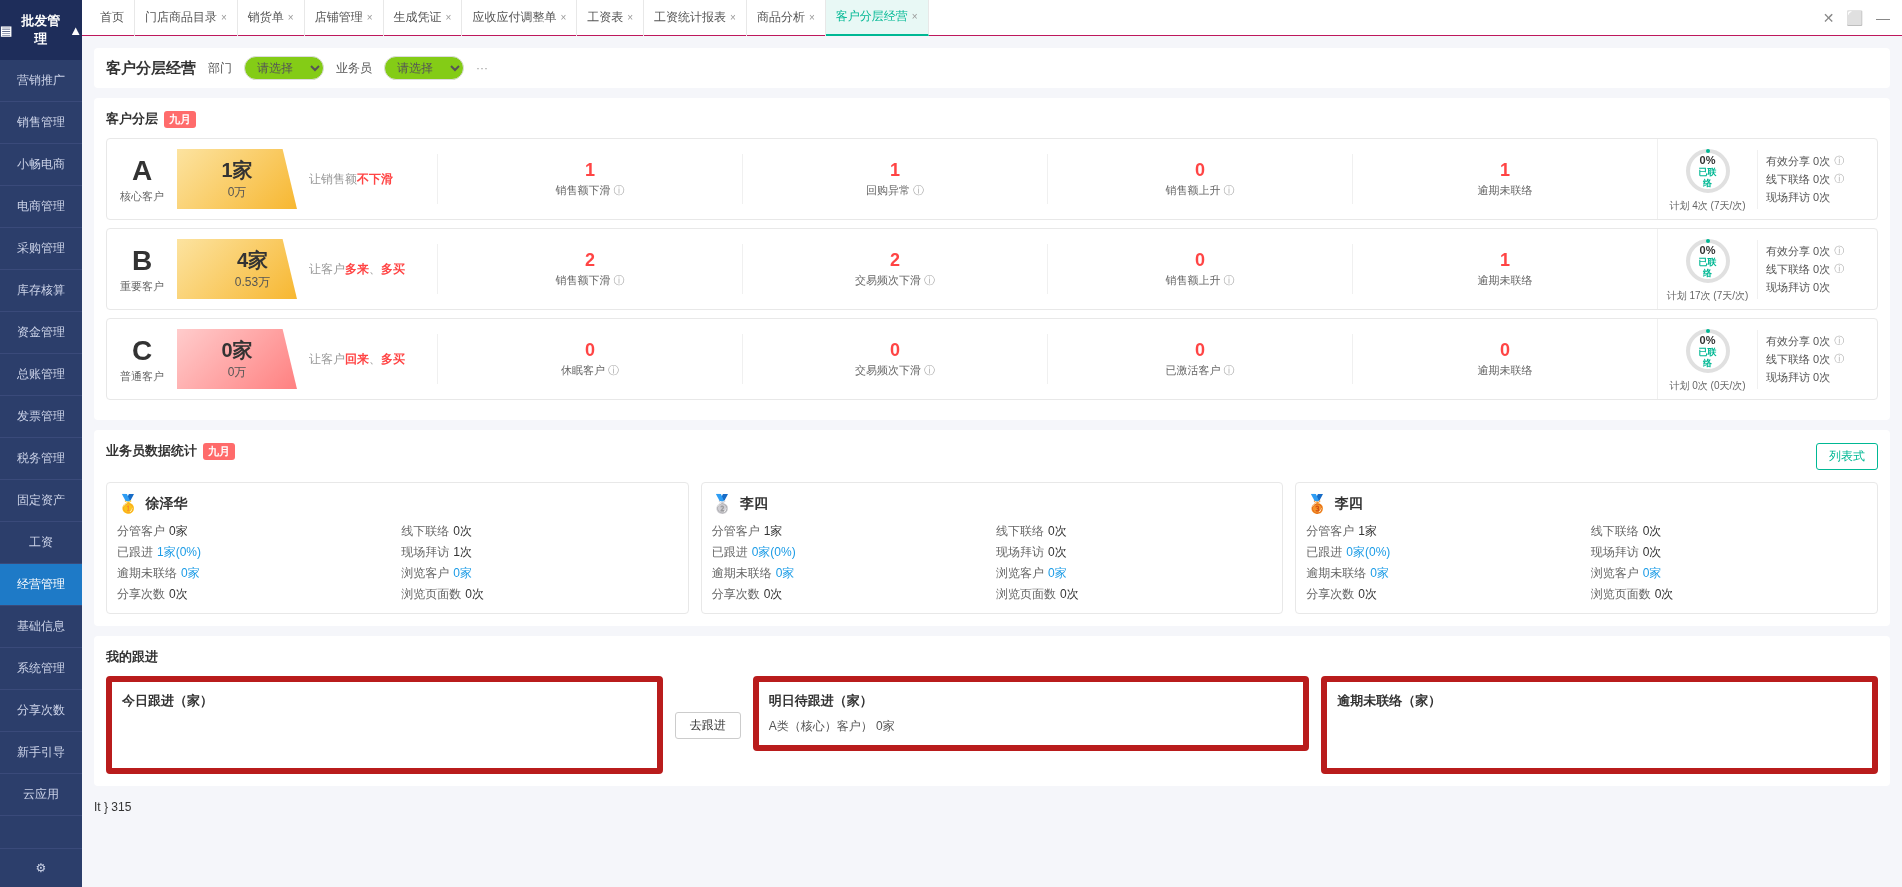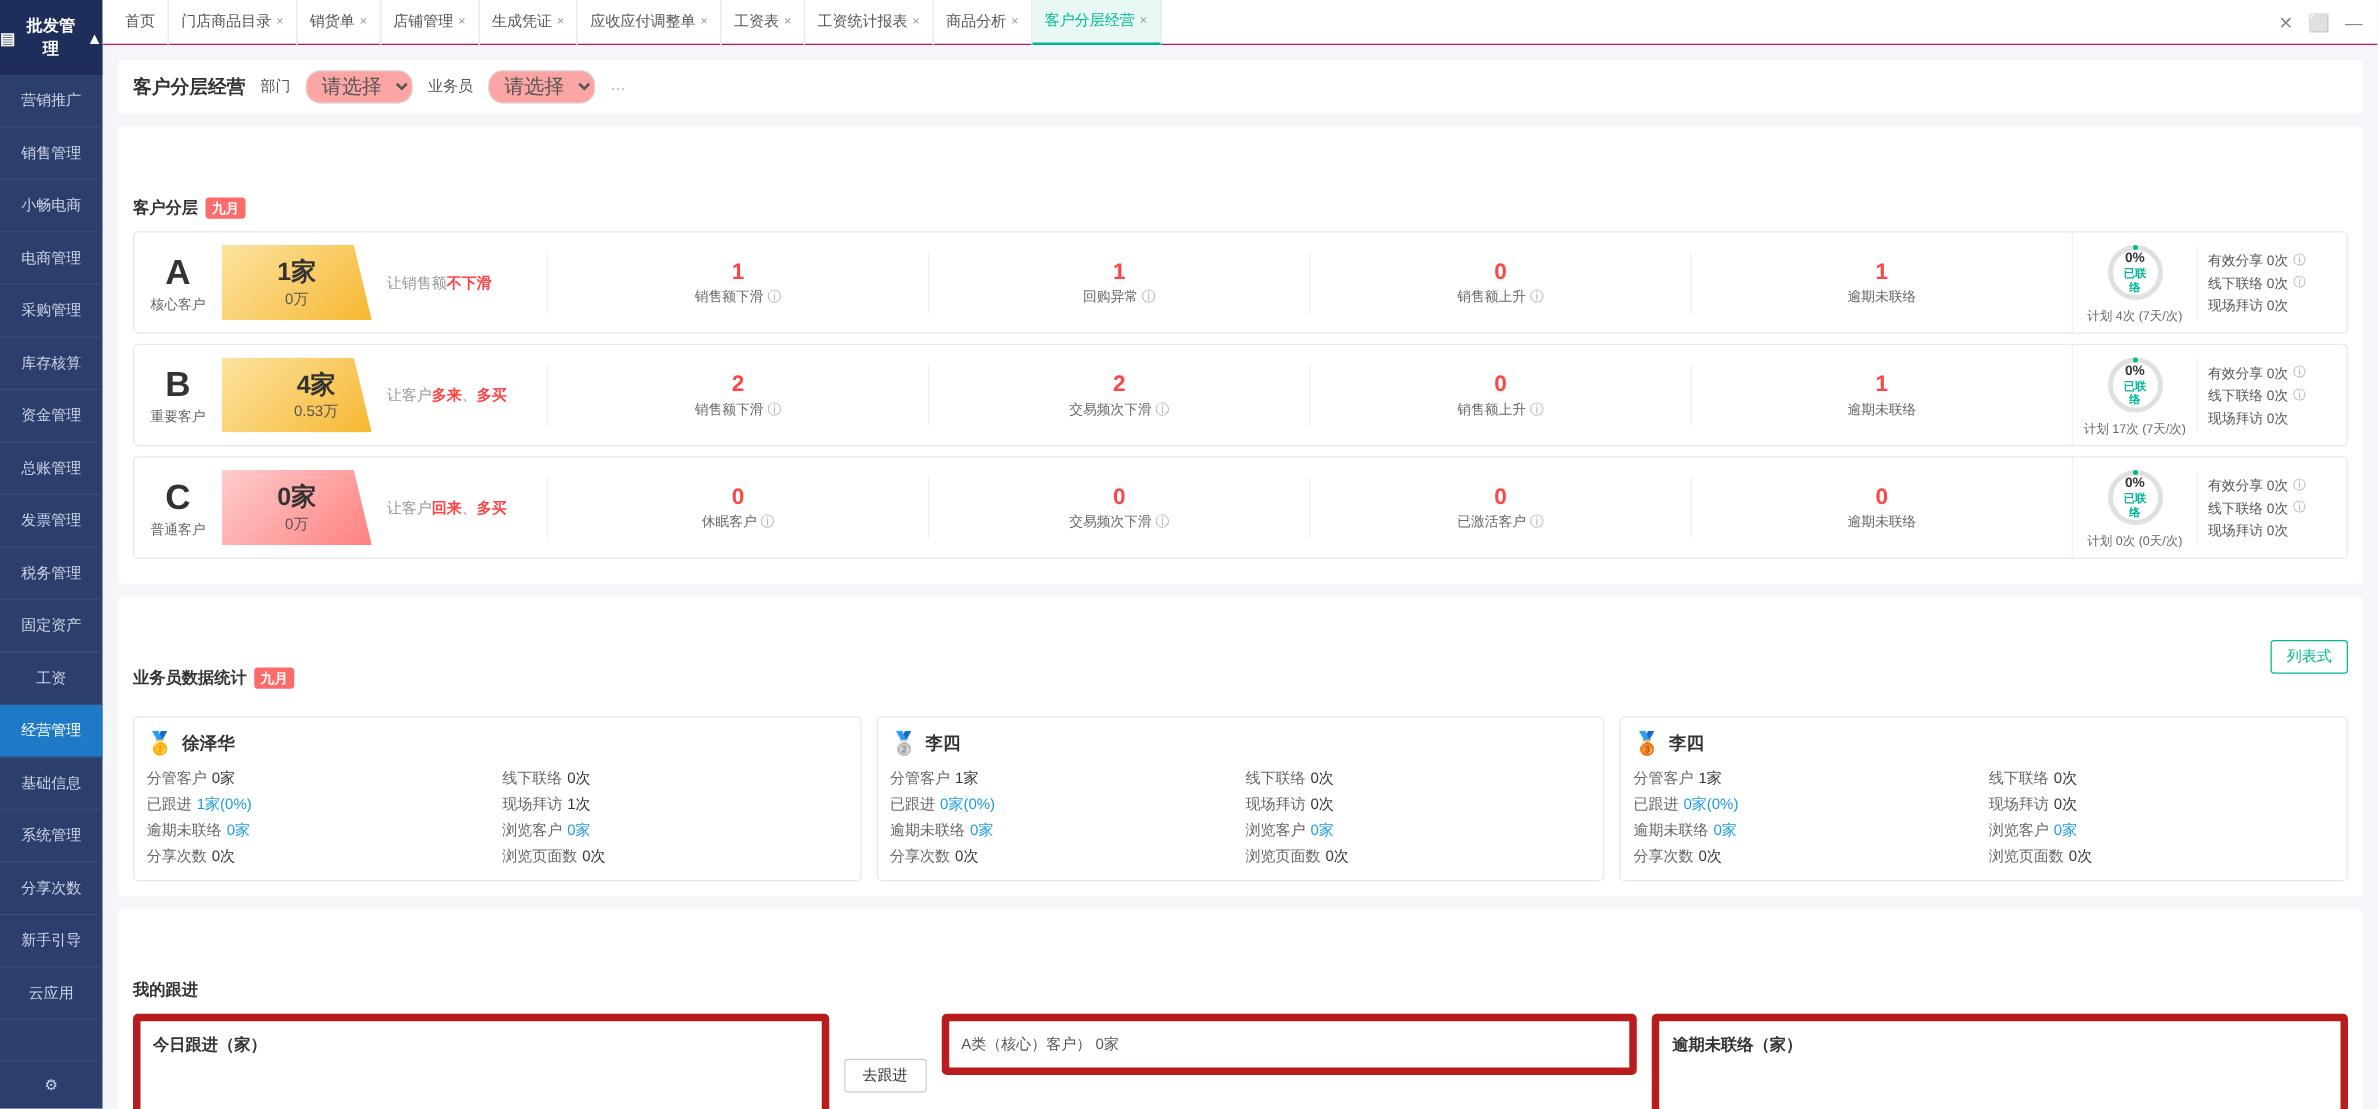--- a/index.html
+++ b/index.html
@@ -107,43 +107,42 @@
       padding: 8px 12px;
       margin-bottom: 10px;
       border-radius: 4px;
     }
     .page-title { font-size: 15px; font-weight: bold; color: #333; }
     .filter-label { color: #555; font-size: 12px; }
     .filter-select {
       border: 1px solid #ddd;
       border-radius: 12px;
       padding: 3px 8px;
-      font-size: 16px;
+      font-size: 12px;
       color: #555;
-      background: #fca5a5;
+      background: #84cc16;
       min-width: 80px;
     }
     .filter-dots { color: #999; }
 
     
     .section {
       background: #fff;
       border-radius: 4px;
       padding: 12px;
       margin-bottom: 10px;
     }
     .section-title {
       font-size: 13px;
       font-weight: bold;
       color: #333;
       margin-bottom: 10px;
       display: flex;
       align-items: center;
       gap: 6px;
-      margin-top: 44px;
     }
     .month-badge {
       background: #ff6b6b;
       color: #fff;
       border-radius: 3px;
       padding: 1px 5px;
       font-size: 11px;
     }
 
     
@@ -783,20 +782,21 @@
       <div class="section-title">
         <span>我的跟进</span>
       </div>
       <div style="display:flex; gap:12px; align-items:flex-start;">
         <div class="followup-box" style="flex:1;">
           <div class="followup-title">今日跟进（家）</div>
           <div style="height:40px;"></div>
         </div>
         <button class="goto-btn">去跟进</button>
         <div class="followup-box" style="flex:1;">
+          <div class="followup-title">明日待跟进（家）</div>
           <div style="font-size:12px;color:#555;">
             <span>A类（核心）客户）</span>
             <span>0家</span>
           </div>
         </div>
         <div class="followup-box" style="flex:1;">
           <div class="followup-title">逾期未联络（家）</div>
           <div style="height:40px;"></div>
         </div>
       </div>

